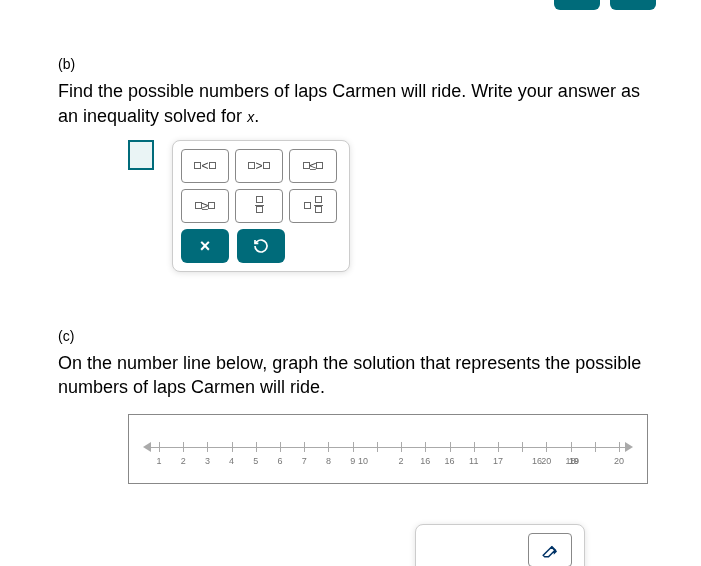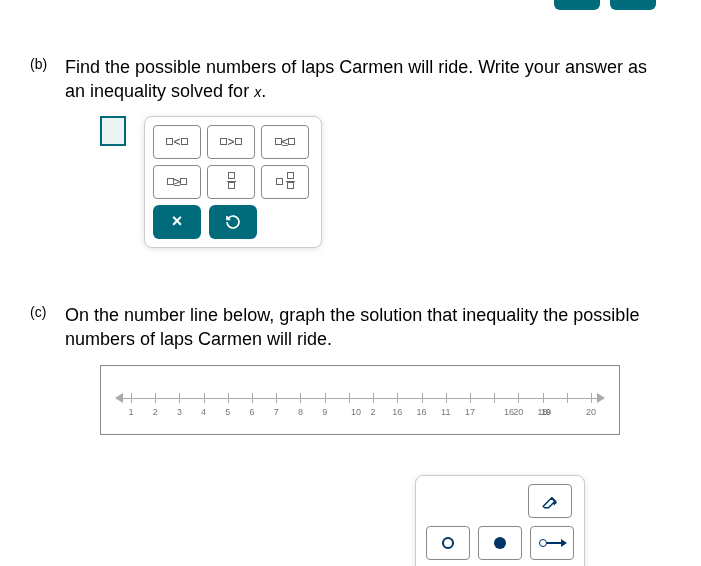--- a/index.html
+++ b/index.html
@@ -23,20 +23,21 @@
   .top-buttons .btn {
     width: 46px;
     height: 10px;
     background: #006b7a;
     border-radius: 0 0 6px 6px;
   }
   .part {
     padding: 10px 26px 5px 30px;
     font-size: 18px;
     line-height: 1.35;
+    margin-left: 28px;
   }
   .label {
     font-size: 14px;
     display: inline-block;
     width: 30px;
     vertical-align: top;
   }
   .qtext {
     display: inline-block;
     width: 600px;
@@ -250,21 +251,21 @@
               <path d="M3 3v5h5"></path>
             </svg>
         </div>
       </div>
     </div>
   </div>
 </div>
 
 <div class="part" style="margin-top:40px;">
   <span class="label">(c)</span>
-  <span class="qtext">On the number line below, graph the solution that inequality the possible numbers of laps Carmen will ride.</span>
+  <span class="qtext">On the number line below, graph the solution that represents the possible numbers of laps Carmen will ride.</span>
 
   <div class="linebox">
     <div class="arrowL"></div>
     <div class="axis"></div>
     <div class="arrowR"></div>
     <div id="ticks-container">
         <div class="tick" style="left: 30px;"></div>
         <div class="ticklabel" style="left: 30px;">1</div>
         <div class="tick" style="left: 54.2105px;"></div>
         <div class="ticklabel" style="left: 54.2105px;">2</div>
@@ -276,21 +277,21 @@
         <div class="ticklabel" style="left: 126.842px;">5</div>
         <div class="tick" style="left: 151.053px;"></div>
         <div class="ticklabel" style="left: 151.053px;">6</div>
         <div class="tick" style="left: 175.263px;"></div>
         <div class="ticklabel" style="left: 175.263px;">7</div>
         <div class="tick" style="left: 199.474px;"></div>
         <div class="ticklabel" style="left: 199.474px;">8</div>
         <div class="tick" style="left: 223.684px;"></div>
         <div class="ticklabel" style="left: 223.684px;">9</div>
         <div class="tick" style="left: 247.895px;"></div>
-        <div class="ticklabel" style="left: 255px;">10</div>
+        <div class="ticklabel" style="left: 234px;">10</div>
         <div class="tick" style="left: 272.105px;"></div>
         <div class="ticklabel" style="left: 272.105px;">2</div>
         <div class="tick" style="left: 296.316px;"></div>
         <div class="ticklabel" style="left: 296.316px;">16</div>
         <div class="tick" style="left: 320.526px;"></div>
         <div class="ticklabel" style="left: 320.526px;">16</div>
         <div class="tick" style="left: 344.737px;"></div>
         <div class="ticklabel" style="left: 344.737px;">11</div>
         <div class="tick" style="left: 368.947px;"></div>
         <div class="ticklabel" style="left: 368.947px;">17</div>

